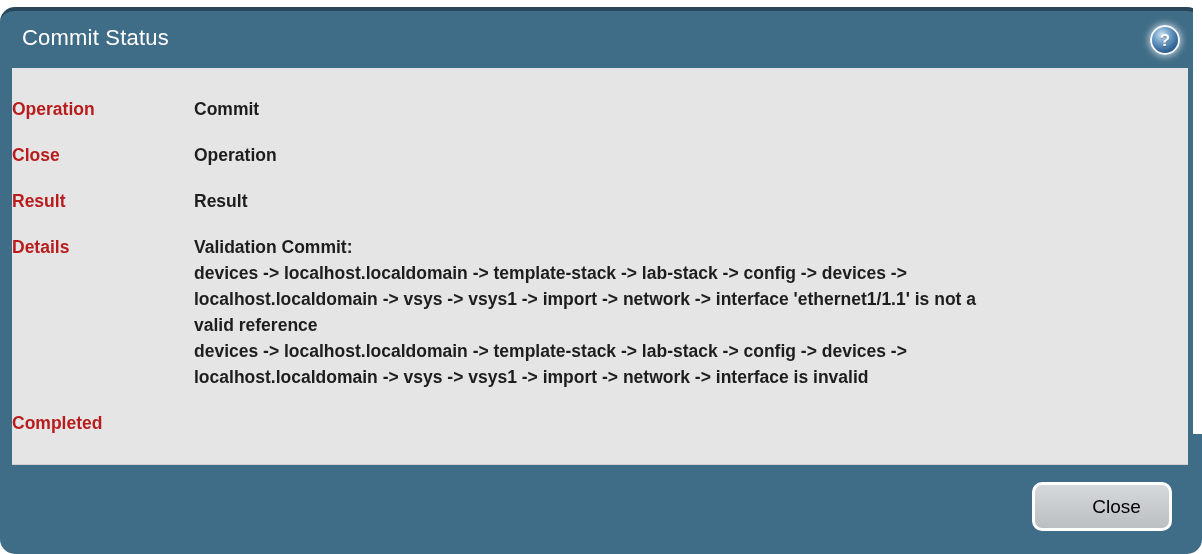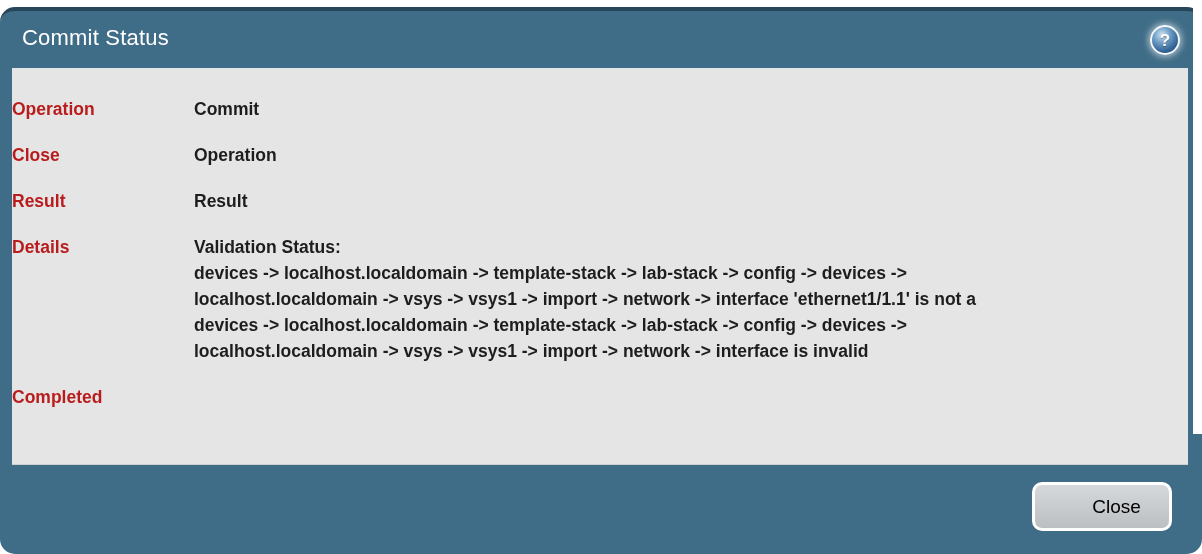--- a/index.html
+++ b/index.html
@@ -109,23 +109,24 @@
       </div>
 
       <div class="row">
         <div class="row-label">Result</div>
         <div class="row-value">Result</div>
       </div>
 
       <div class="row">
         <div class="row-label">Details</div>
         <div class="row-value">
-          <div class="detail-line">Validation Status:</div>
+          <div class="detail-line">Validation Commit:</div>
           <div class="detail-line">devices -&gt; localhost.localdomain -&gt; template-stack -&gt; lab-stack -&gt; config -&gt; devices -&gt;</div>
           <div class="detail-line">localhost.localdomain -&gt; vsys -&gt; vsys1 -&gt; import -&gt; network -&gt; interface 'ethernet1/1.1' is not a</div>
+          <div class="detail-line">valid reference</div>
           <div class="detail-line">devices -&gt; localhost.localdomain -&gt; template-stack -&gt; lab-stack -&gt; config -&gt; devices -&gt;</div>
           <div class="detail-line">localhost.localdomain -&gt; vsys -&gt; vsys1 -&gt; import -&gt; network -&gt; interface is invalid</div>
         </div>
       </div>
 
       <div class="row">
         <div class="row-label">Completed</div>
         <div class="row-value"></div>
       </div>
 

